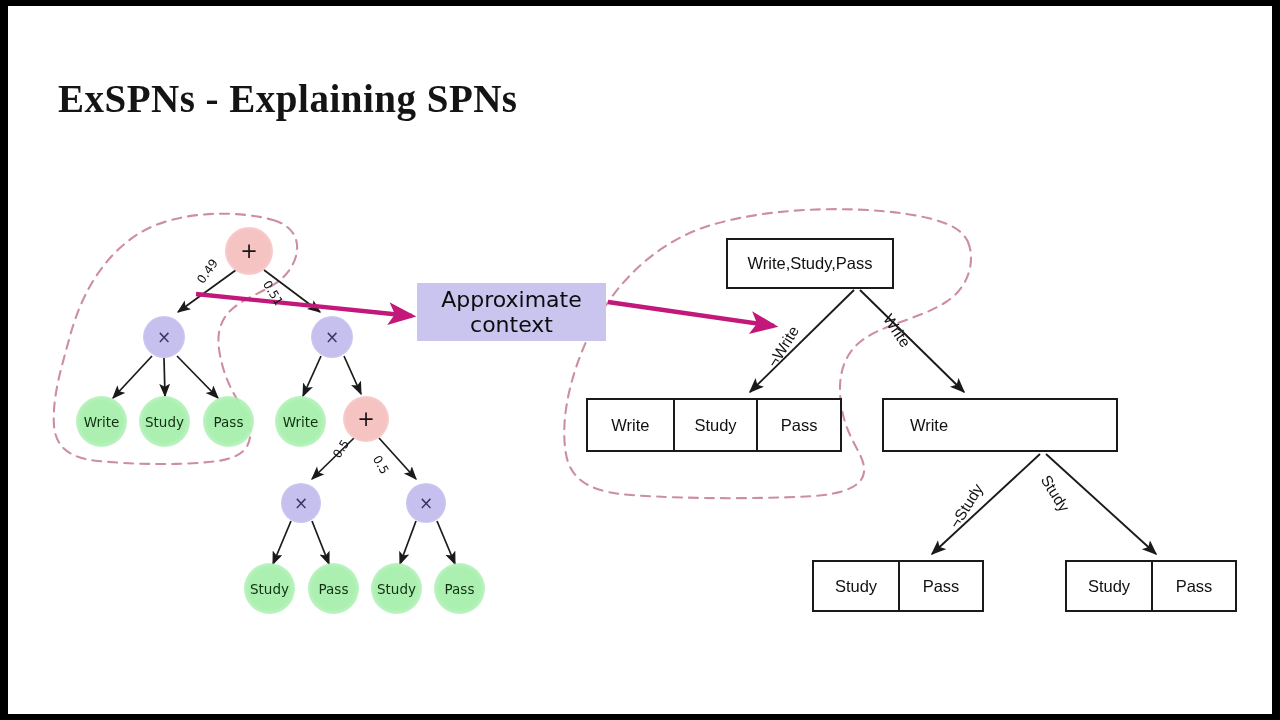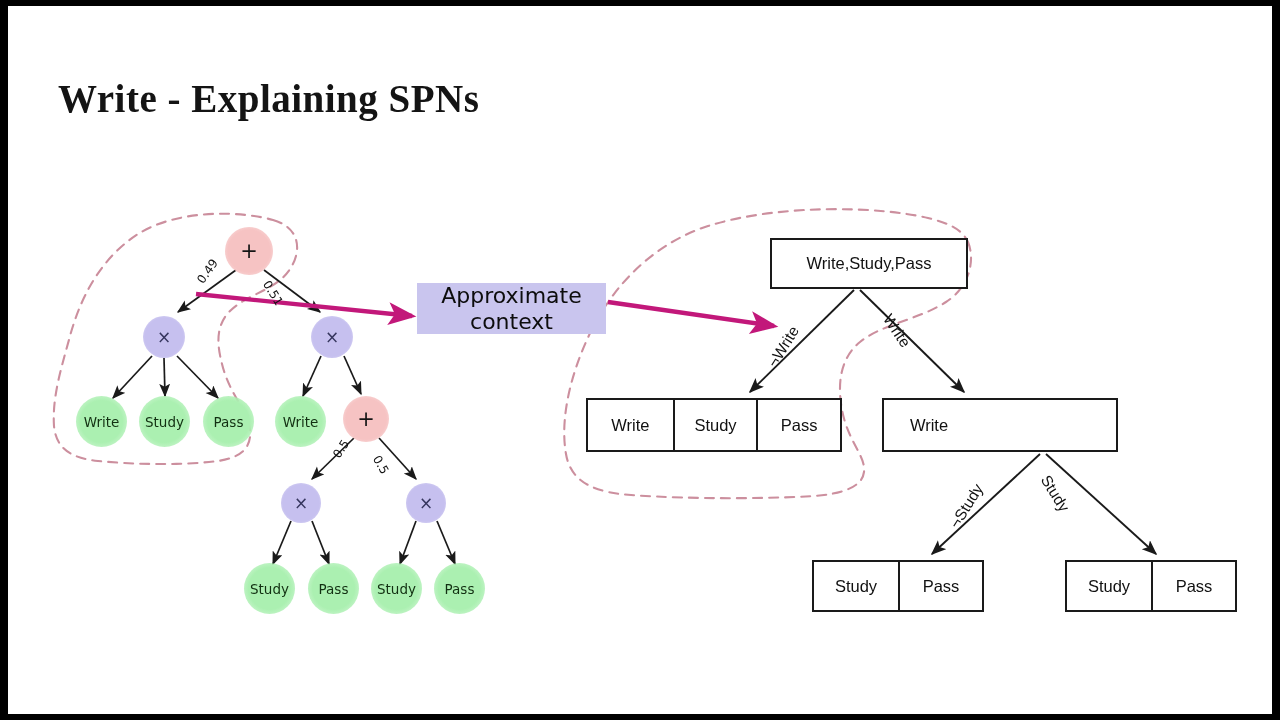--- a/index.html
+++ b/index.html
@@ -67,21 +67,21 @@
     background: radial-gradient(circle at 50% 50%, #abf0b1 58%, rgba(171,240,177,0.6) 82%, rgba(171,240,177,0) 100%);
     font-size: 13.5px;
     color: #123012;
   }
   
   #approx-box {
     position: absolute;
     left: 409px;
     top: 277px;
     width: 189px;
-    height: 51px;
+    height: 58px;
     background: #c9c5ee;
     display: flex;
     align-items: center;
     justify-content: center;
     text-align: center;
     font-family: "DejaVu Sans", sans-serif;
     font-size: 22px;
     line-height: 1.15;
     color: #0d0d0d;
     box-sizing: border-box;
@@ -123,21 +123,21 @@
     color: #111;
     white-space: nowrap;
     transform-origin: 0 0;
   }
 </style>
 </head>
 <body>
 
 <div id="slide">
 
-  <div id="title">Write - Explaining SPNs</div>
+  <div id="title">ExSPNs - Explaining SPNs</div>
 
   <svg id="stage" viewBox="0 0 1264 708" xmlns="http://www.w3.org/2000/svg">
     <defs>
       <marker id="arrowBlack" markerWidth="9" markerHeight="9" refX="7.2" refY="3.2" orient="auto" markerUnits="strokeWidth">
         <path d="M0,0 L8,3.2 L0,6.4 L1.8,3.2 z" fill="#1a1a1a"></path>
       </marker>
       <marker id="arrowMagenta" markerWidth="7" markerHeight="7" refX="5.4" refY="2.6" orient="auto" markerUnits="strokeWidth">
         <path d="M0,0 L6.4,2.6 L0,5.2 L1.5,2.6 z" fill="#c2187a"></path>
       </marker>
     </defs>
@@ -260,21 +260,21 @@
 
   <div id="approx-box">
     <div>
       <span>Approximate</span><br>
       <span>context</span>
     </div>
   </div>
 
   <div id="tree-boxes">
 
-    <div class="scope-box" style="left:762px;top:232px;width:198px;height:51px;">
+    <div class="scope-box" style="left:718px;top:232px;width:168px;height:51px;">
       <div class="scope-cell" style="width:198px;">Write,Study,Pass</div>
     </div>
 
     <div class="scope-box" style="left:578px;top:392px;width:256px;height:54px;">
       <div class="scope-cell" style="width:86px;">Write</div>
       <div class="scope-cell" style="width:85px;">Study</div>
       <div class="scope-cell" style="width:85px;">Pass</div>
     </div>
 
     <div class="scope-box" style="left:874px;top:392px;width:236px;height:54px;">

